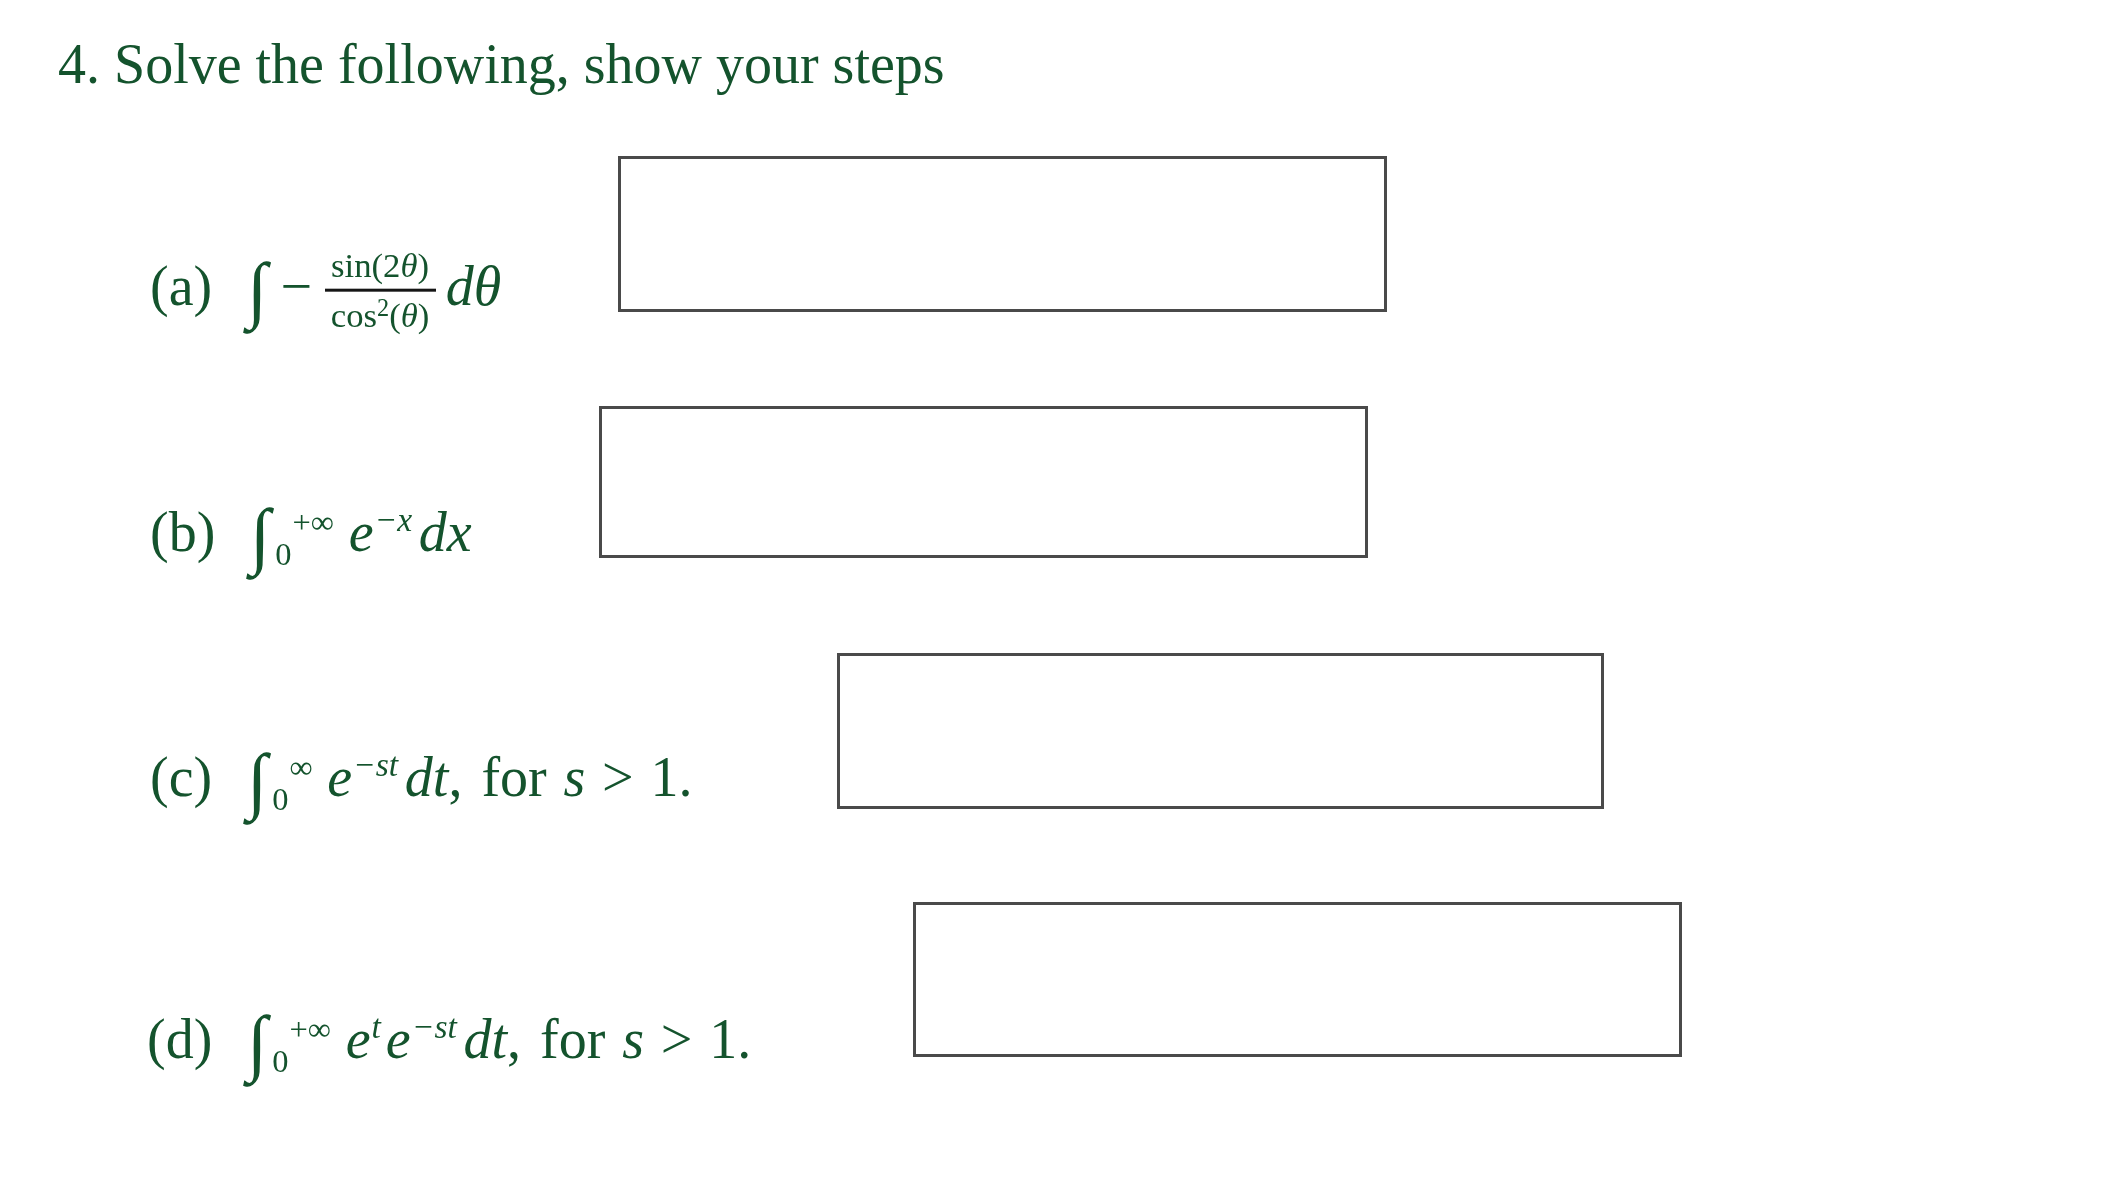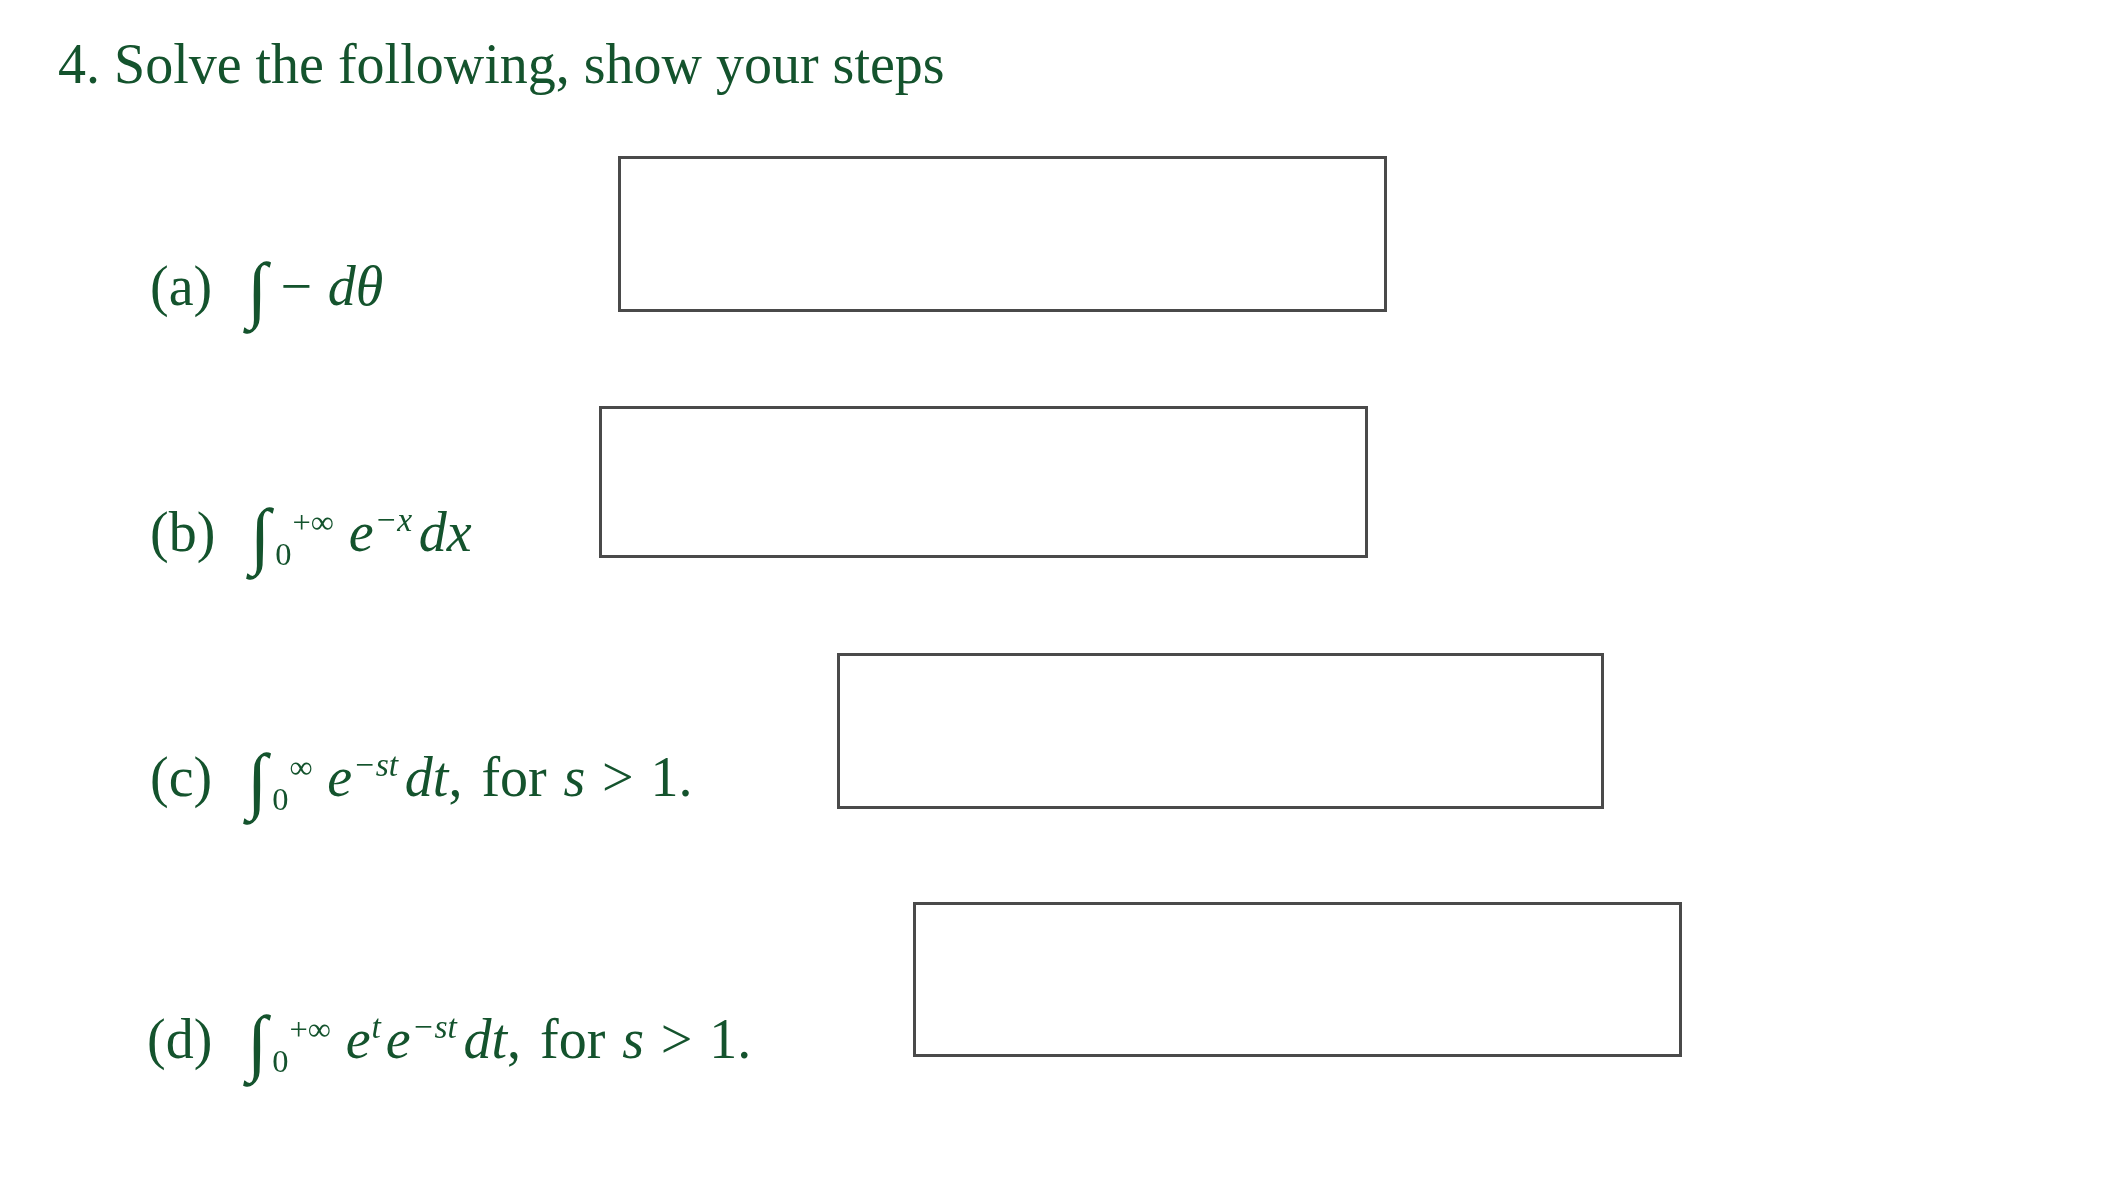--- a/index.html
+++ b/index.html
@@ -90,21 +90,24 @@
 <div class="canvas">
 
   <div class="title">4. Solve the following, show your steps</div>
 
   <div class="ansbox" id="box-a"></div>
   <div class="ansbox" id="box-b"></div>
   <div class="ansbox" id="box-c"></div>
   <div class="ansbox" id="box-d"></div>
 
   <div class="prob" id="row-a">
-    <span class="plabel">(a)</span><span class="int">∫</span><span class="op">−</span><span class="dif"><i>d</i><i>θ</i></span>
+    <span class="plabel">(a)</span><span class="int">∫</span><span class="op">−</span><span class="frac">
+        <span class="num"><span>sin(2</span><i>θ</i><span>)</span></span>
+        <span class="den"><span>cos</span><span class="sup2">2</span><span>(</span><i>θ</i><span>)</span></span>
+      </span><span class="dif"><i>d</i><i>θ</i></span>
   </div>
 
   <div class="prob" id="row-b">
     <span class="plabel">(b)</span><span class="int">∫</span><span class="lims">
         <span class="lim-top">+∞</span>
         <span class="lim-bot">0</span>
       </span><i>e</i><span class="sup"><i>−x</i></span><span class="dif"><i>d</i><i>x</i></span>
   </div>
 
   <div class="prob" id="row-c">

